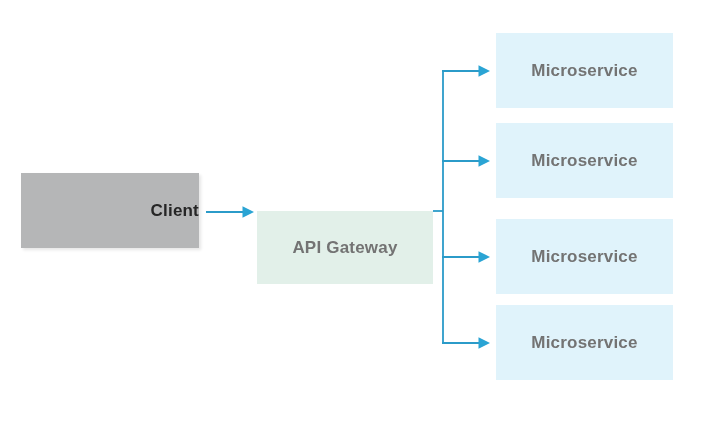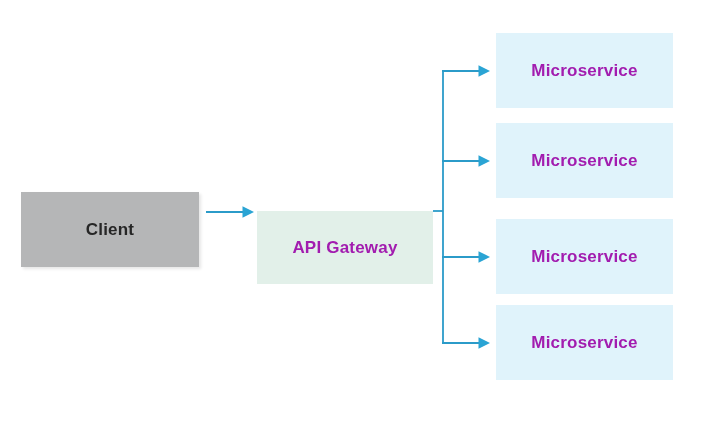--- a/index.html
+++ b/index.html
@@ -15,29 +15,30 @@
     background: #ffffff;
     overflow: hidden;
   }
   .node {
     position: absolute;
     display: flex;
     align-items: center;
     justify-content: center;
     font-weight: 700;
     font-size: 17px;
-    color: #a21caf;
+    color: #737373;
     letter-spacing: 0.2px;
   }
   .node-client {
-    left: 21px; top: 192px;
+    left: 21px; top: 173px;
     width: 178px; height: 75px;
     background: #b5b6b7;
     color: #262626;
     box-shadow: 2px 2px 3px rgba(0,0,0,0.10);
+    justify-content: flex-end;
   }
   .node-gateway {
     left: 257px; top: 175px;
     width: 176px; height: 73px;
     background: #e2f0e9;
     margin-top: 36px;
   }
   .node-micro {
     left: 496px;
     width: 177px; height: 75px;

